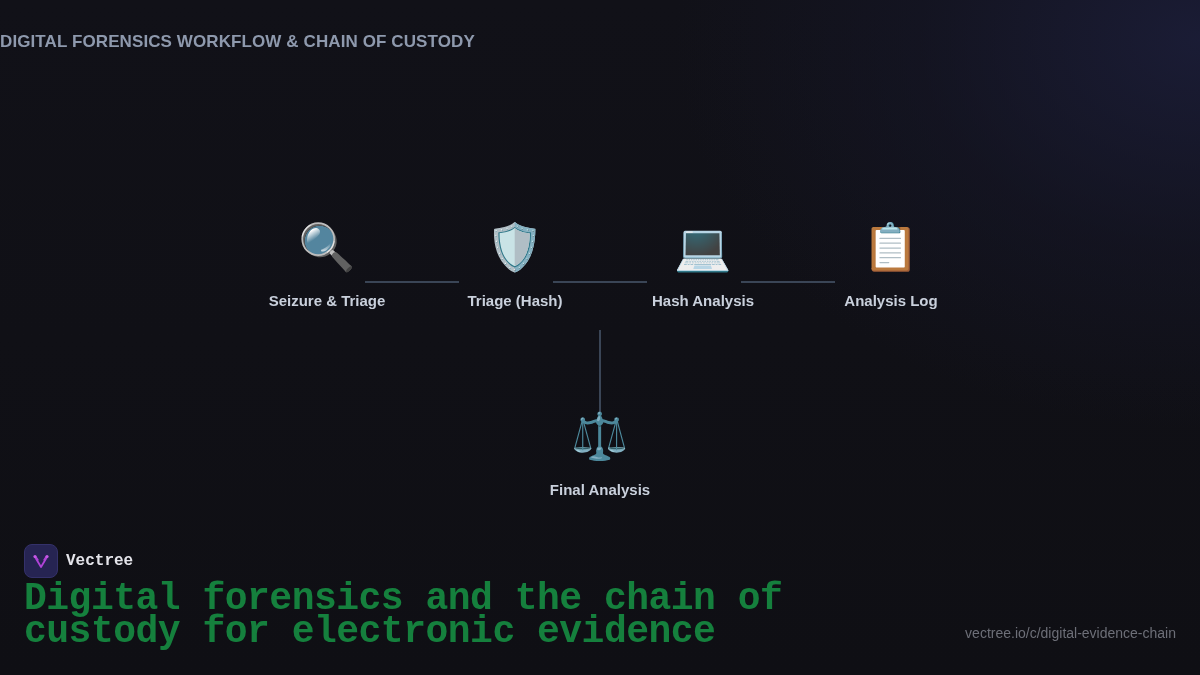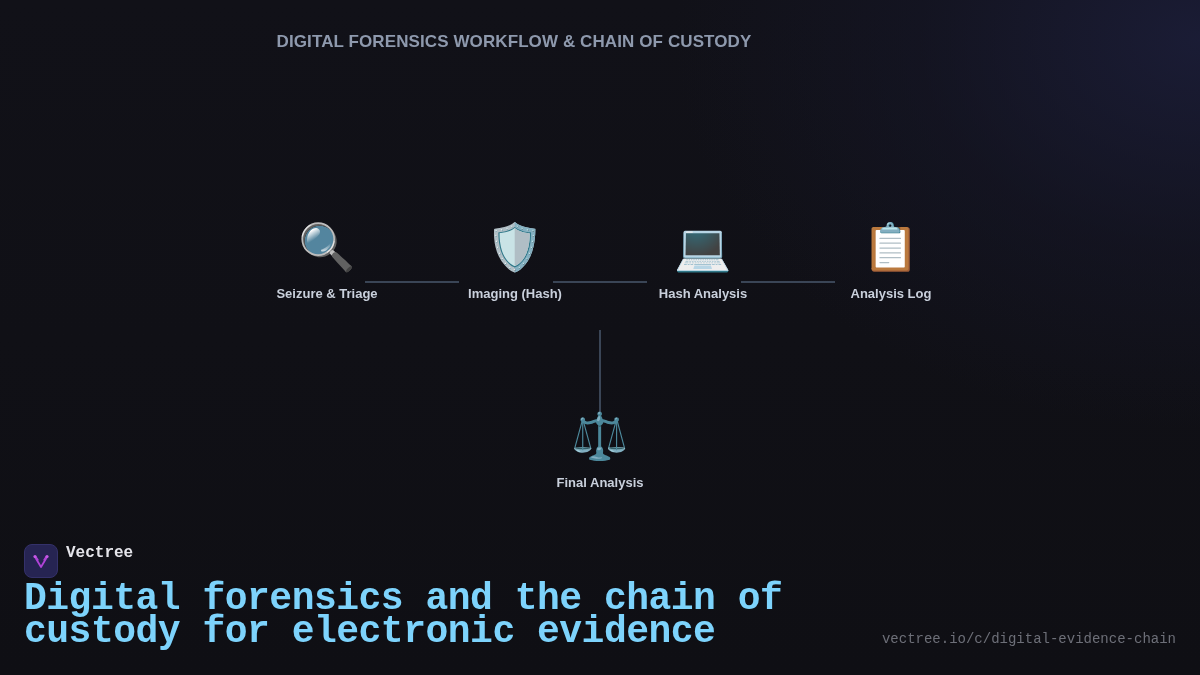--- a/index.html
+++ b/index.html
@@ -12,68 +12,67 @@
     .bg-glow {
       position: absolute; inset: 0;
       background:
         radial-gradient(ellipse 700px 520px at 1200px 40px, rgba(28,30,58,0.85) 0%, rgba(22,23,42,0.5) 40%, rgba(16,16,22,0) 75%),
         linear-gradient(180deg, #111118 0%, #0f0f14 100%);
       z-index: 0;
     }
     .stage { position: absolute; inset: 0; z-index: 1; }
     .diagram-title {
       position: absolute; top: 32px; left: 0; width: 1028px;
-      text-align: center;
       font-family: "Liberation Sans", sans-serif;
       font-weight: bold; font-size: 17px;
       color: #8e99ad; letter-spacing: 0.1px;
     }
     .node { position: absolute; width: 130px; text-align: center; }
     .node .icon {
       display: block; height: 58px; line-height: 58px;
       font-size: 46px;
       font-family: "DejaVu Sans", sans-serif;
     }
     .node .label {
-      display: block; margin-top: 10px;
+      display: block; margin-top: 16px;
       font-family: "Liberation Sans", sans-serif;
-      font-weight: bold; font-size: 13px; color: #c9d0dc;
+      font-weight: bold; font-size: 15px; color: #c9d0dc;
       white-space: nowrap;
     }
     .hline {
       position: absolute; height: 2px; background: #3a4556;
     }
     .vline {
       position: absolute; width: 2px; background: #3a4556;
     }
     .brand {
       position: absolute; left: 24px; top: 544px;
-      display: flex; 
+      display: flex; align-items: center;
     }
     .brand-logo {
       width: 34px; height: 34px; border-radius: 8px;
       background: #262452; border: 1px solid #34316a;
       display: flex; align-items: center; justify-content: center;
     }
     .brand-name {
       margin-left: 8px;
       font-family: "Liberation Mono", monospace;
       font-weight: bold; font-size: 16px; color: #e4e4ea;
     }
     .headline {
       position: absolute; left: 24px; top: 582px;
       font-family: "Liberation Mono", monospace;
       font-weight: bold; font-size: 38px; line-height: 33px;
-      color: #7dd3fc; letter-spacing: -0.5px;
+      color: #15803d; letter-spacing: -0.5px;
     }
     .headline span { display: block; }
     .url {
       position: absolute; right: 24px; top: 625px;
-      font-family: Liberation Mono, monospace;
-      font-size: 14px; color: #6d6f78; margin-top: 6px;
+      font-family: Liberation Sans, sans-serif;
+      font-size: 14px; color: #6d6f78;
     }
   </style>
 </head>
 <body>
 
 <div class="bg-glow"></div>
 
 <div class="stage">
   <div class="diagram-title">DIGITAL FORENSICS WORKFLOW &amp; CHAIN OF CUSTODY</div>
 
@@ -81,21 +80,21 @@
   <div class="hline" style="left:553px; top:281px; width:94px;"></div>
   <div class="hline" style="left:741px; top:281px; width:94px;"></div>
   <div class="vline" style="left:599px; top:330px; height:84px;"></div>
 
   <div class="node" style="left:262px; top:218px;">
     <span class="icon">🔍</span>
     <span class="label">Seizure &amp; Triage</span>
   </div>
   <div class="node" style="left:450px; top:218px;">
     <span class="icon">🛡️</span>
-    <span class="label">Imaging (Hash)</span>
+    <span class="label">Triage (Hash)</span>
   </div>
   <div class="node" style="left:638px; top:218px;">
     <span class="icon">💻</span>
     <span class="label">Hash Analysis</span>
   </div>
   <div class="node" style="left:826px; top:218px;">
     <span class="icon">📋</span>
     <span class="label">Analysis Log</span>
   </div>
   <div class="node" style="left:535px; top:407px;">

